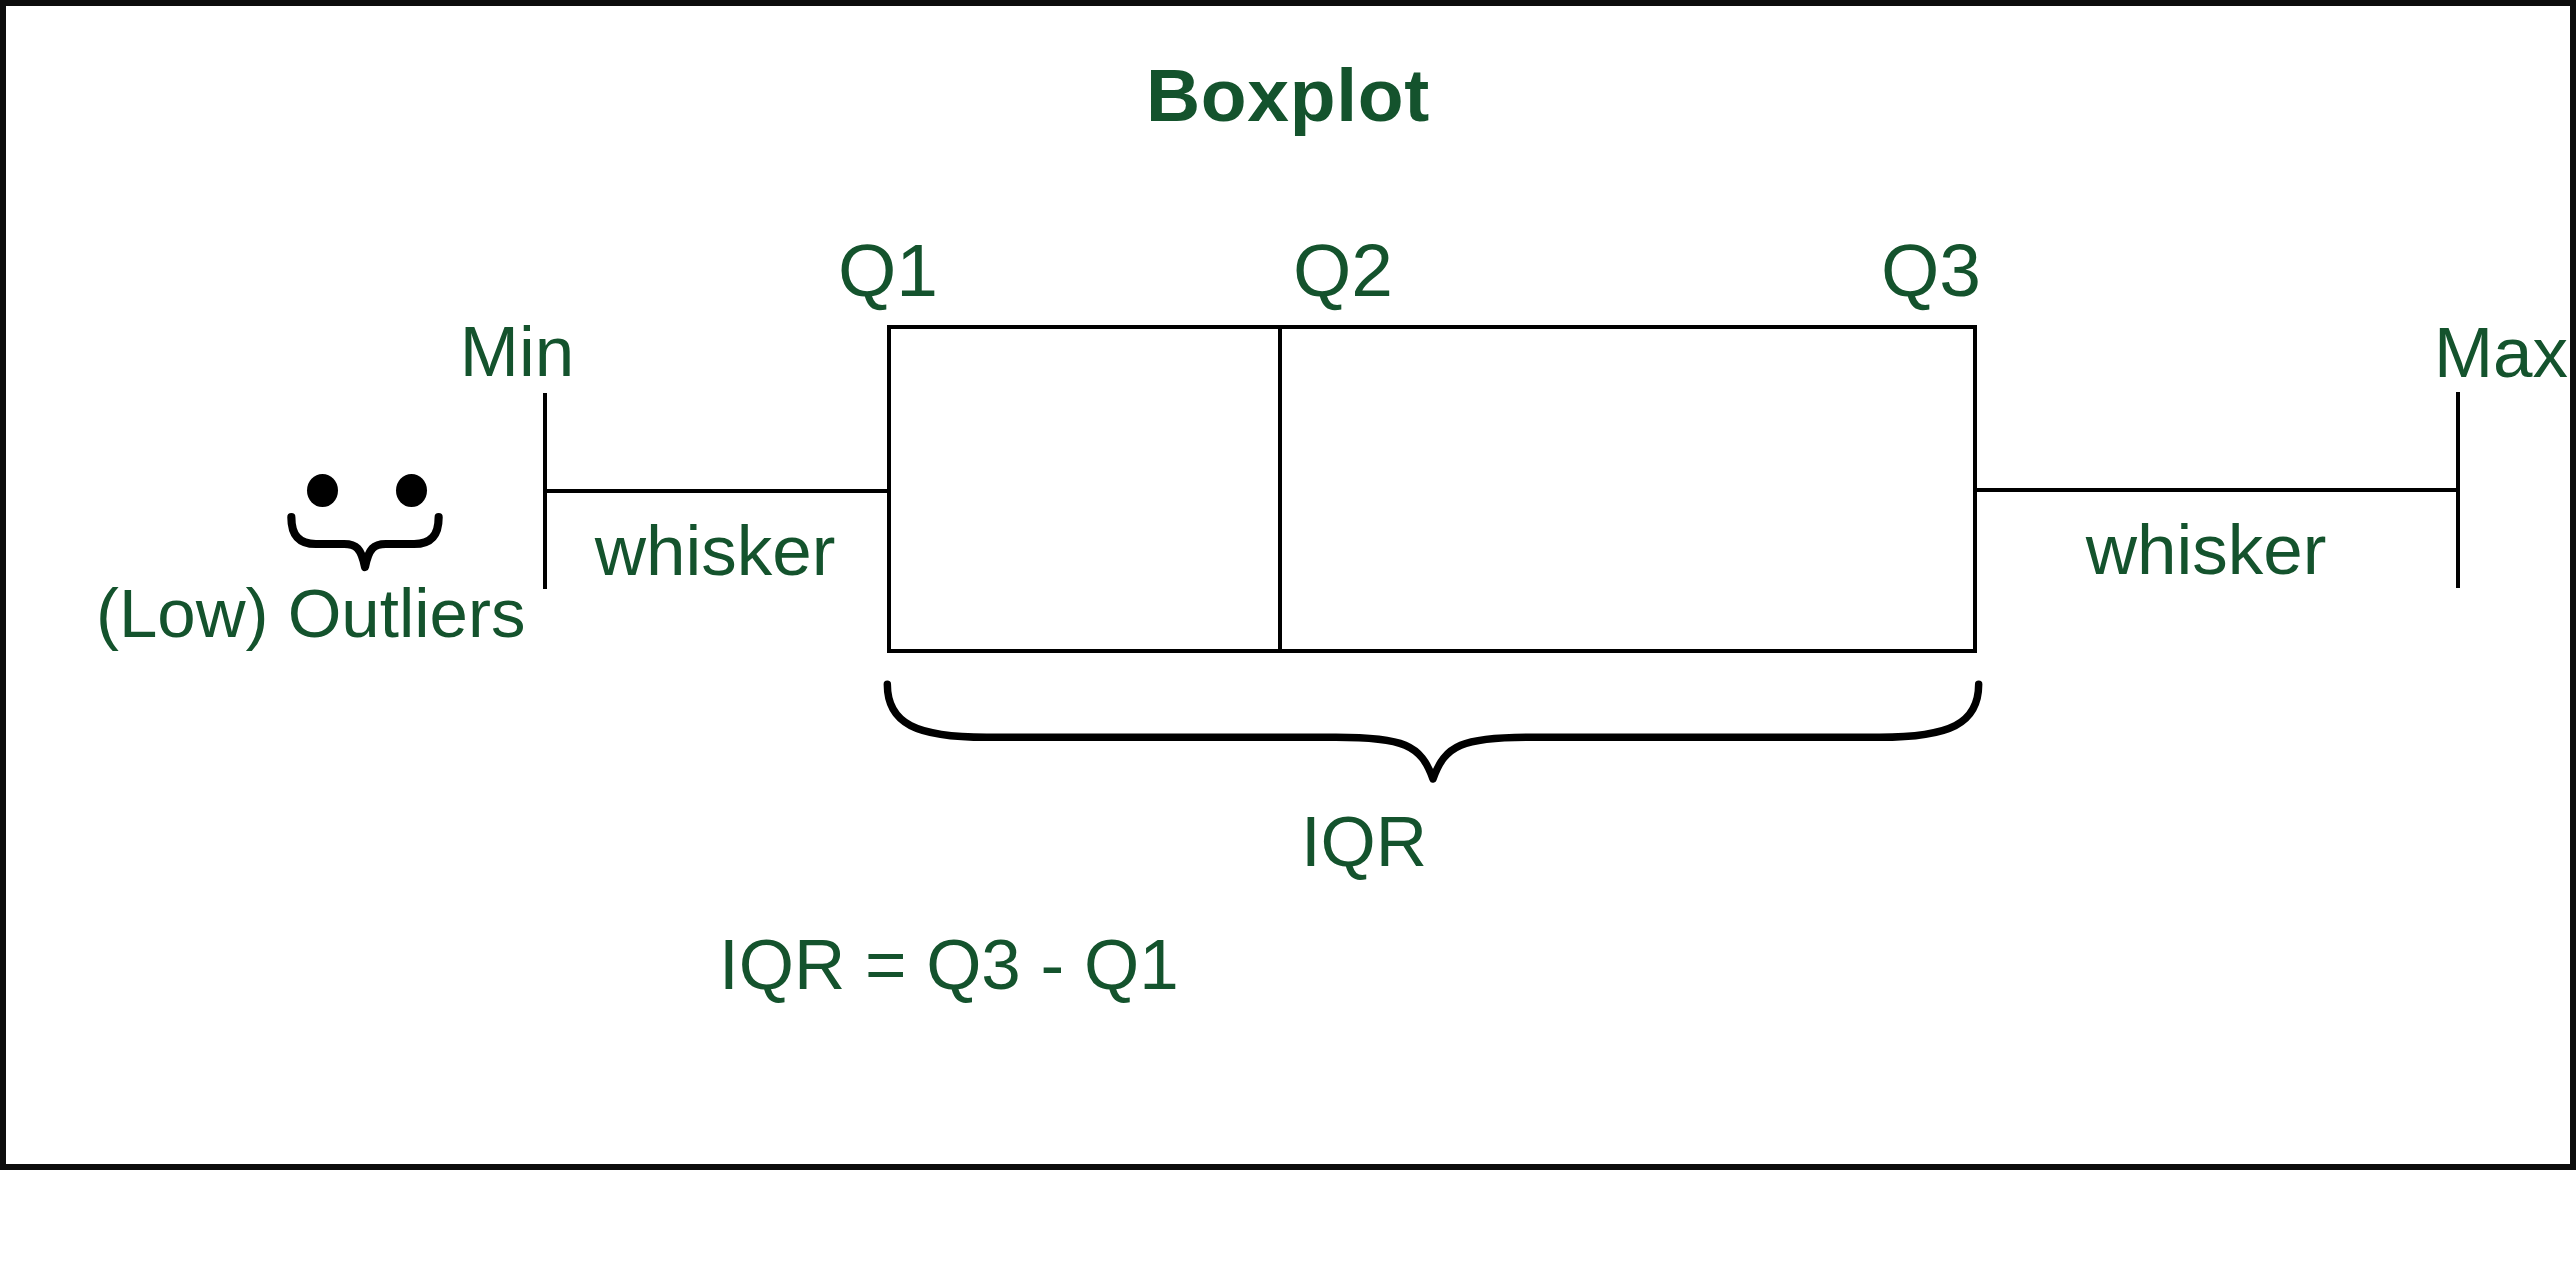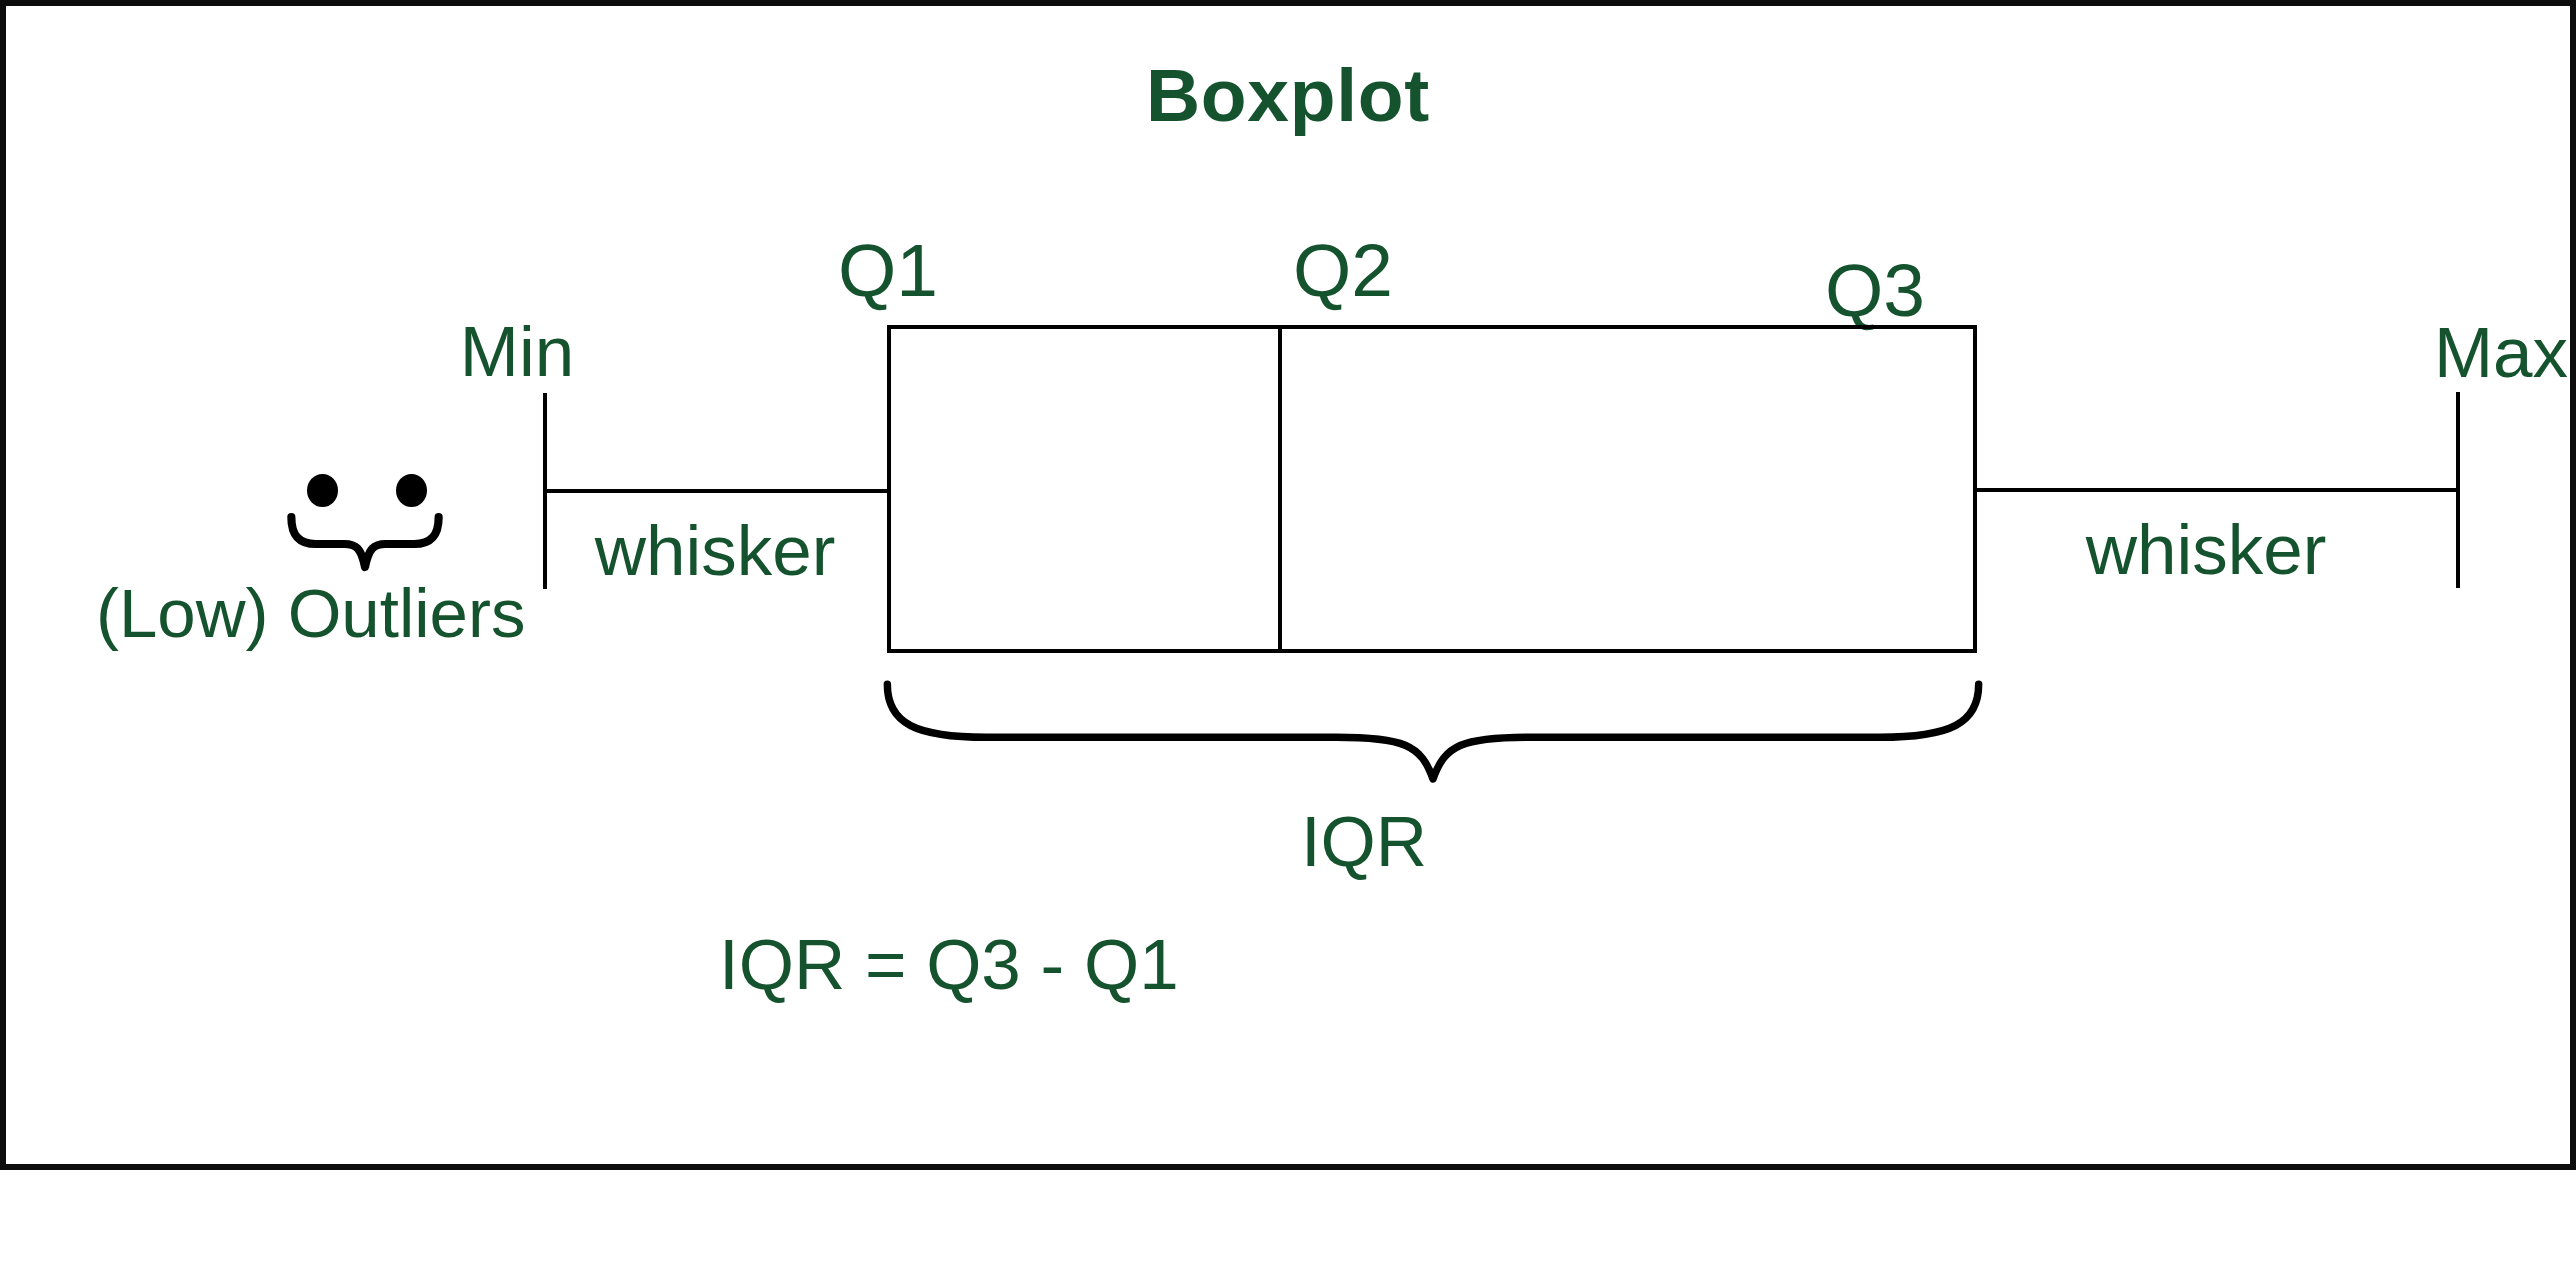--- a/index.html
+++ b/index.html
@@ -39,21 +39,21 @@
 <body>
 
 <div class="canvas">
 
   <div class="frame"></div>
 
   <div class="title">Boxplot</div>
 
   <div class="qlbl" style="left:888px;top:233px;">Q1</div>
   <div class="qlbl" style="left:1323px;top:233px;margin-left:20px;">Q2</div>
-  <div class="qlbl" style="left:1875px;top:233px;margin-top:20px;">Q3</div>
+  <div class="qlbl" style="left:1931px;top:233px;">Q3</div>
 
   <div class="lbl center" style="left:517px;top:316px;">Min</div>
   <div class="lbl center" style="left:2457px;top:317px;margin-left:44px;">Max</div>
 
   <div class="vline" style="left:543px;top:393px;height:196px;"></div>
   <div class="vline" style="left:2456px;top:392px;height:196px;"></div>
 
   <div class="hline" style="left:545px;top:489px;width:343px;"></div>
   <div class="hline" style="left:1975px;top:488px;width:483px;"></div>
 

